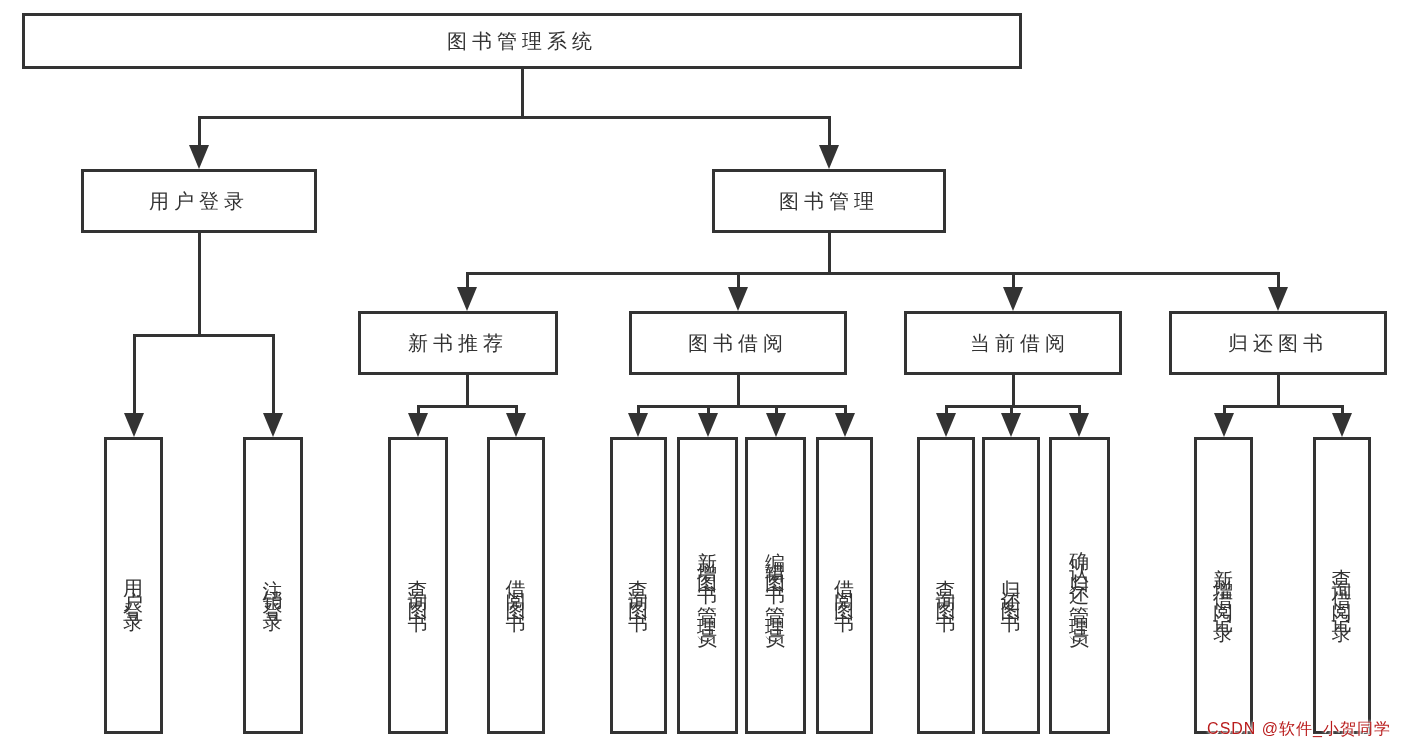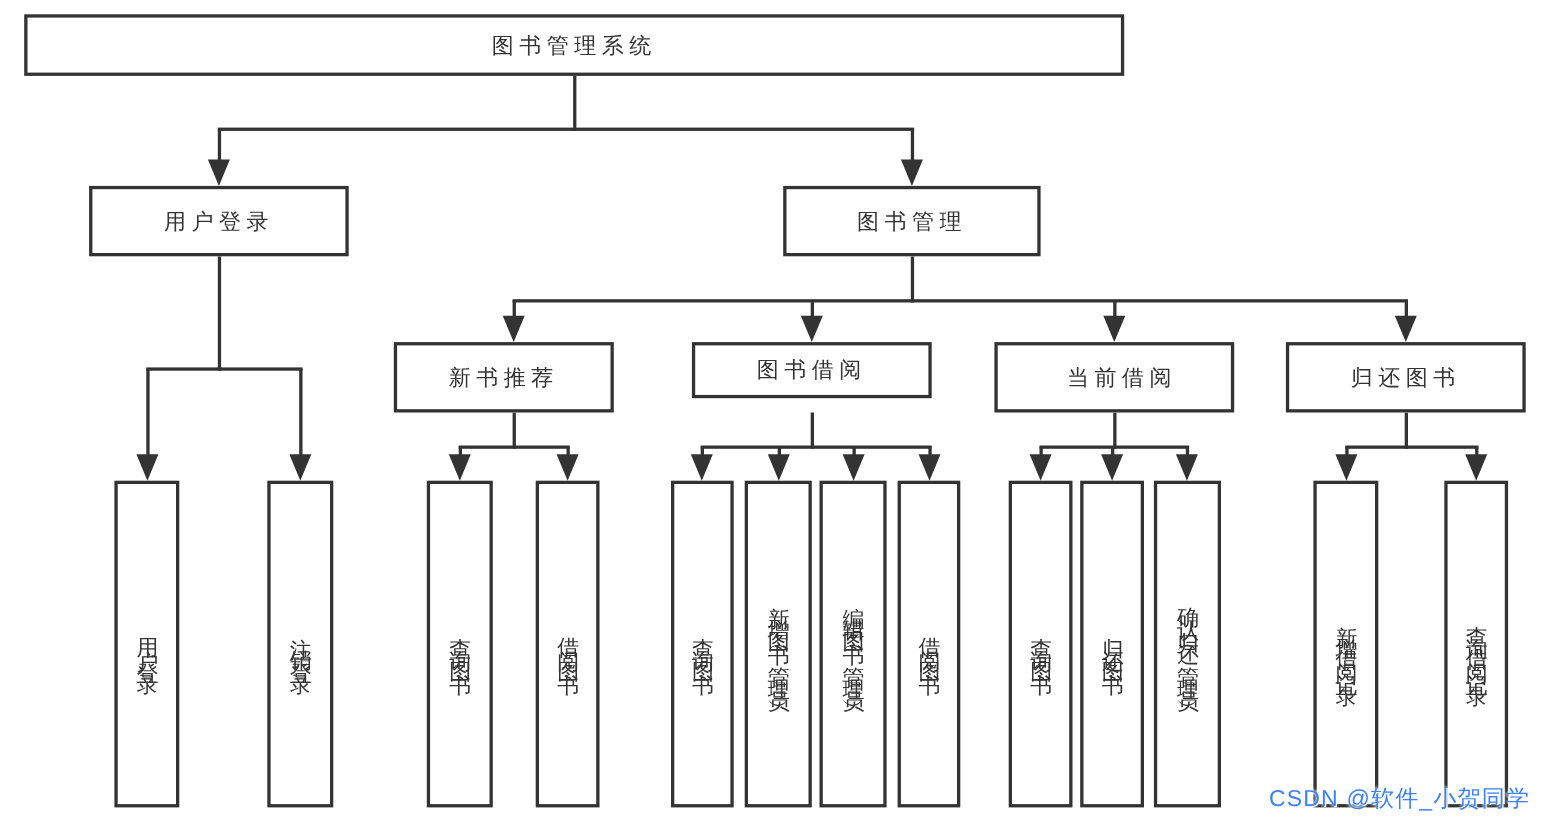--- a/index.html
+++ b/index.html
@@ -47,22 +47,22 @@
     width: 0;
     height: 0;
     border-left: 10px solid transparent;
     border-right: 10px solid transparent;
     border-top: 24px solid #333333;
   }
   .watermark {
     position: absolute;
     right: 14px;
     bottom: 7px;
-    font-size: 21px;
-    color: #3b82f6;
+    font-size: 16px;
+    color: #b91c1c;
     letter-spacing: 1px;
     white-space: nowrap;
     text-shadow: 0 0 3px #ffffff, 0 0 3px #ffffff, 1px 1px 0 #ffffff;
     z-index: 10;
   }
 </style>
 </head>
 <body>
 
 <div id="stage">
@@ -116,21 +116,21 @@
     <div class="edge" style="left: 1276.5px; top: 375px; width: 3px; height: 32.5px;"></div>
     <div class="edge" style="left: 1222.5px; top: 404.5px; width: 121px; height: 3px;"></div>
     <div class="edge" style="left: 1222.5px; top: 406px; width: 3px; height: 8px;"></div>
     <div class="arrowhead" style="left: 1214px; top: 413px;"></div>
     <div class="edge" style="left: 1340.5px; top: 406px; width: 3px; height: 8px;"></div>
     <div class="arrowhead" style="left: 1332px; top: 413px;"></div>
     <div class="node h" style="left: 22px; top: 13px; width: 1000px; height: 56px;">图书管理系统</div>
     <div class="node h" style="left: 81px; top: 169px; width: 236px; height: 64px;">用户登录</div>
     <div class="node h" style="left: 712px; top: 169px; width: 234px; height: 64px;">图书管理</div>
     <div class="node h" style="left: 358px; top: 311px; width: 200px; height: 64px;">新书推荐</div>
-    <div class="node h" style="left: 629px; top: 311px; width: 218px; height: 51px;">图书借阅</div>
+    <div class="node h" style="left: 629px; top: 311px; width: 218px; height: 64px;">图书借阅</div>
     <div class="node h" style="left: 904px; top: 311px; width: 218px; height: 64px; padding-left: 14px;">当前借阅</div>
     <div class="node h" style="left: 1169px; top: 311px; width: 218px; height: 64px;">归还图书</div>
     <div class="node v" style="left: 104px; top: 437px; width: 59px; height: 297px;">用户登录</div>
     <div class="node v" style="left: 243px; top: 437px; width: 60px; height: 297px;">注销登录</div>
     <div class="node v" style="left: 388px; top: 437px; width: 60px; height: 297px;">查询图书</div>
     <div class="node v" style="left: 487px; top: 437px; width: 58px; height: 297px;">借阅图书</div>
     <div class="node v" style="left: 610px; top: 437px; width: 57px; height: 297px;">查询图书</div>
     <div class="node v" style="left: 677px; top: 437px; width: 61px; height: 297px;">新增图书（管理员）</div>
     <div class="node v" style="left: 745px; top: 437px; width: 61px; height: 297px;">编辑图书（管理员）</div>
     <div class="node v" style="left: 816px; top: 437px; width: 57px; height: 297px;">借阅图书</div>

